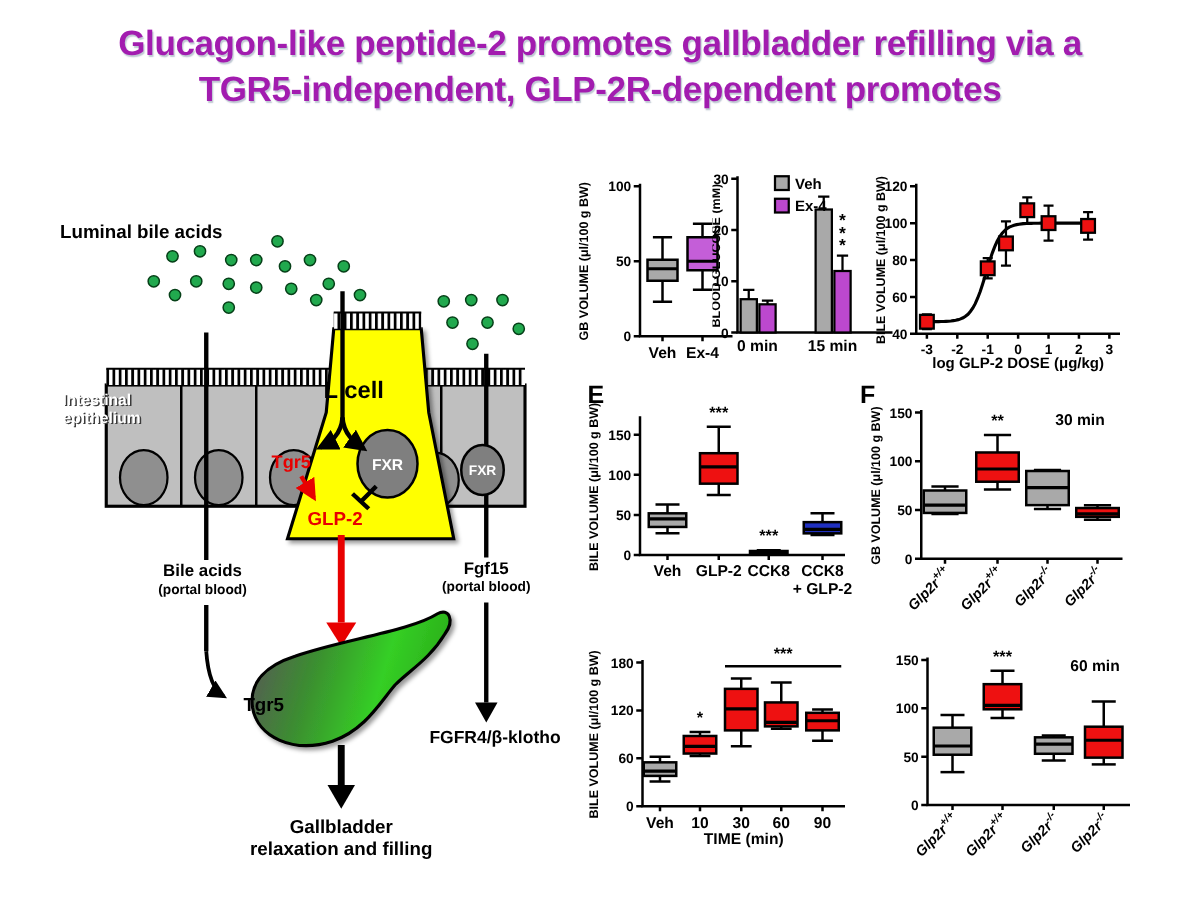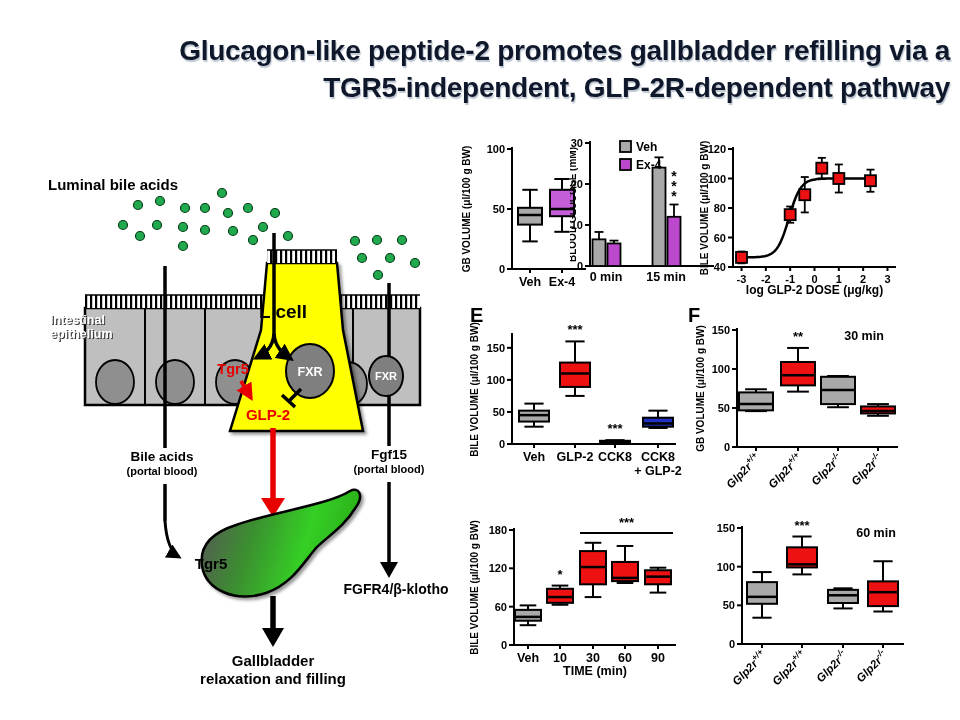--- a/index.html
+++ b/index.html
@@ -1,31 +1,31 @@
 <!DOCTYPE html>
 <html><head>
 <meta charset="utf-8">
 <style>
   html,body{margin:0;padding:0;background:#fff;}
   .page{position:relative;width:960px;height:720px;background:#fff;overflow:hidden;
         font-family:"Liberation Sans",sans-serif;}
-  .title{position:absolute;top:32px;left:10px;right:10px;text-align:right;
-         font-weight:bold;font-size:28px;line-height:37px;color:#0f172a;
+  .title{position:absolute;top:16px;left:10px;right:10px;text-align:center;
+         font-weight:bold;font-size:28px;line-height:37px;color:#a21caf;
          letter-spacing:-0.3px;text-shadow:1px 1.5px 1px rgba(110,130,155,.45);}
   svg text{font-family:"Liberation Sans",sans-serif;font-weight:bold;}
   #charts svg{position:absolute;}
 </style>
 </head>
 <body>
 
 <div class="page">
 
   <div class="title">
     <div>Glucagon-like peptide-2 promotes gallbladder refilling via a</div>
-    <div>TGR5-independent, GLP-2R-dependent pathway</div>
+    <div>TGR5-independent, GLP-2R-dependent promotes</div>
   </div>
 
   <svg id="diagram" viewBox="0 0 430 575" style="position:absolute;left:30px;top:138px;width:430px;height:575px">
     <defs>
       <pattern id="brush" width="5" height="14" patternUnits="userSpaceOnUse">
         <rect width="5" height="14" fill="#ffffff"></rect>
         <rect x="0" width="2.2" height="14" fill="#000000"></rect>
       </pattern>
       <linearGradient id="gbgrad" x1="0" y1="0.4" x2="1" y2="0.6">
         <stop offset="0" stop-color="#565D53"></stop>

